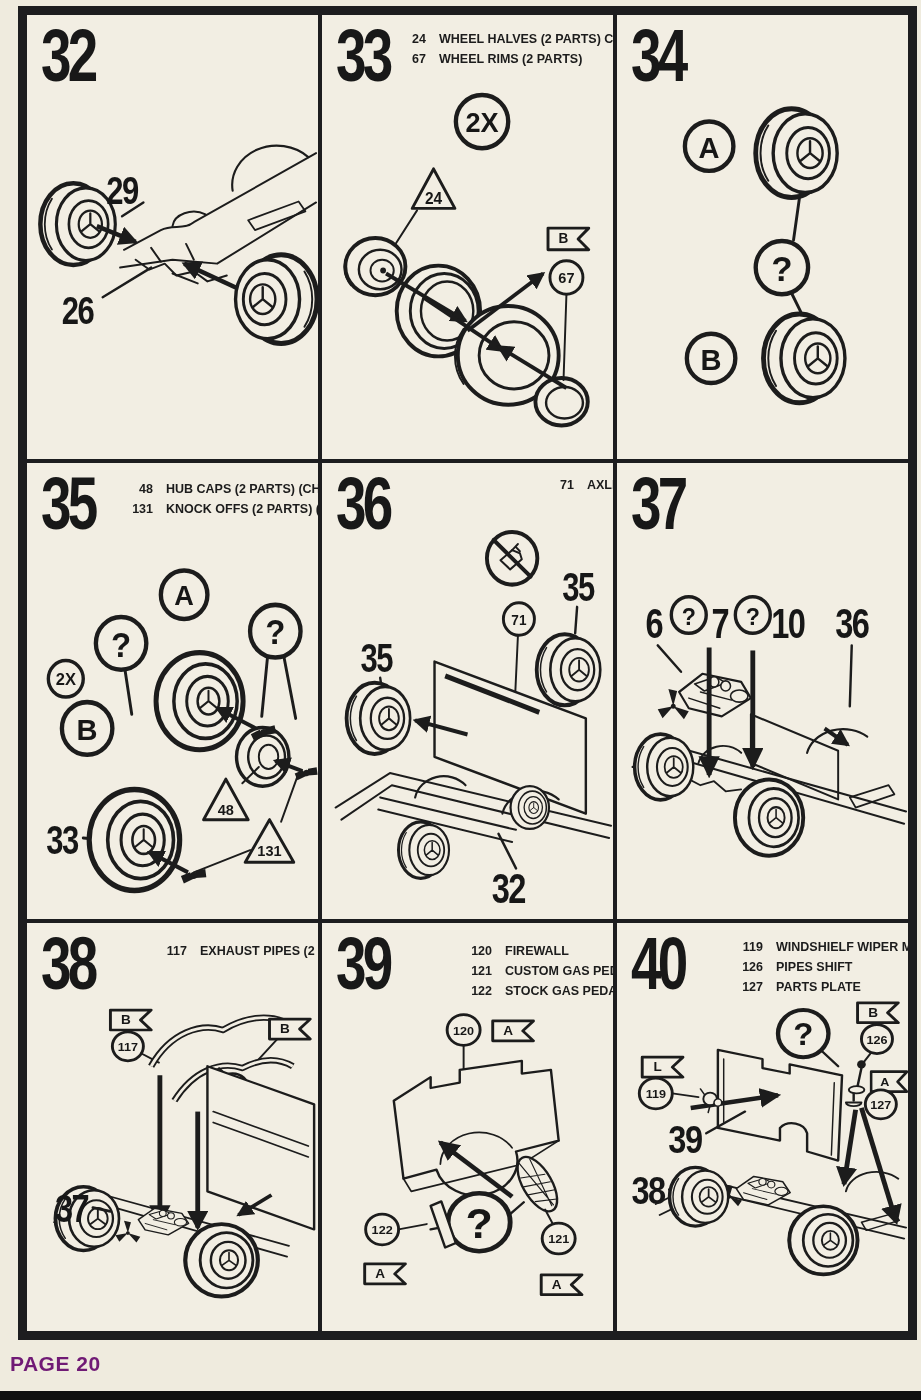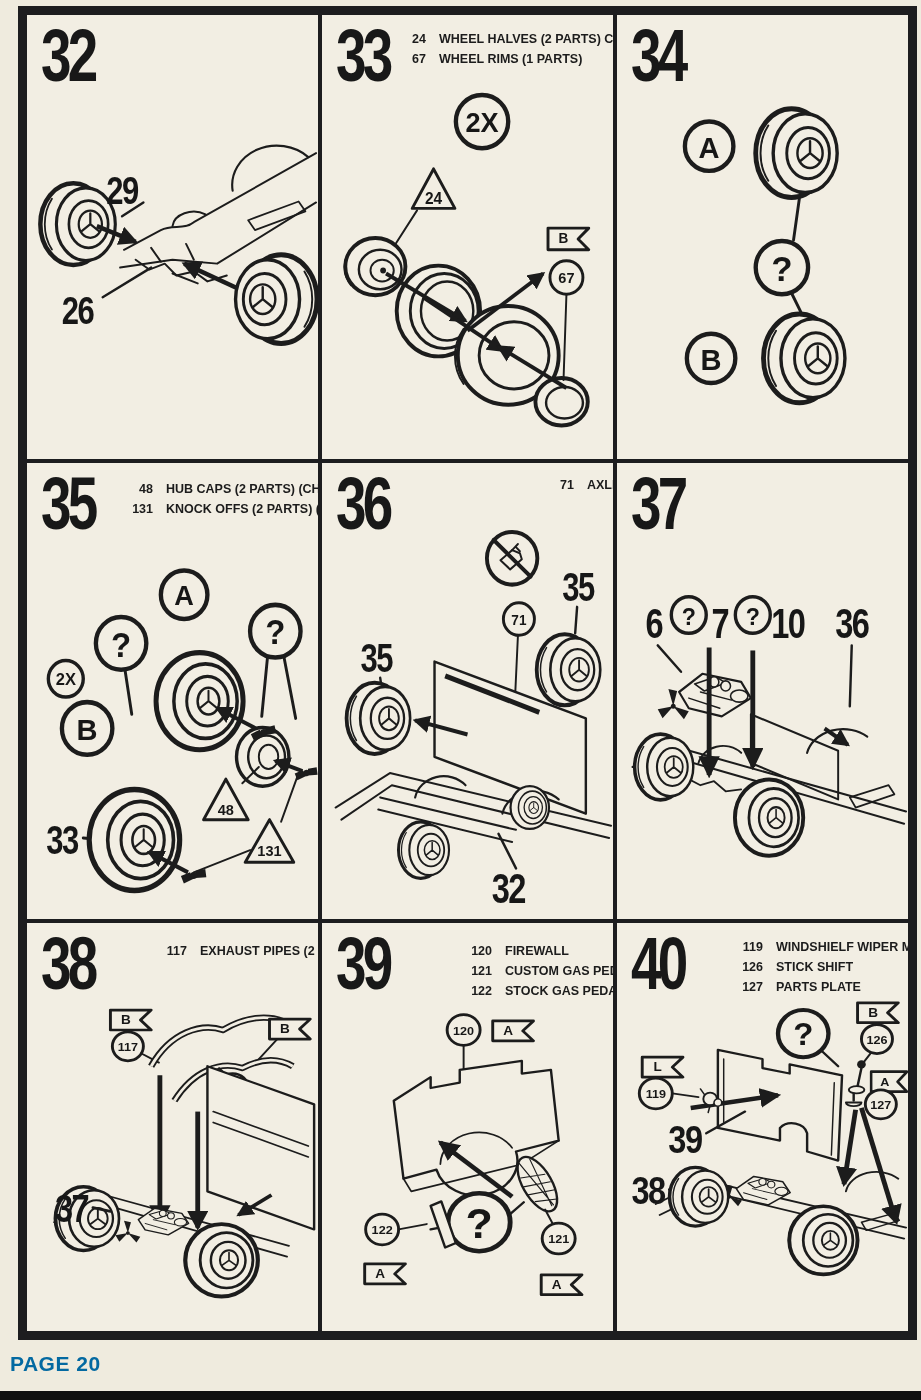--- a/index.html
+++ b/index.html
@@ -15,21 +15,21 @@
   .plist{position:absolute;font-size:12.5px;font-weight:bold;line-height:1.6;color:#1c1c1c;white-space:nowrap;}
   .prow{display:flex;}
   .pnum{width:30px;text-align:right;margin-right:13px;flex:none;}
   .art{position:absolute;inset:0;width:100%;height:100%;}
   .ln{stroke:#1c1c1c;fill:none;stroke-linecap:round;stroke-linejoin:round;}
   .ar{stroke:#1c1c1c;fill:none;stroke-linecap:butt;stroke-linejoin:round;}
   .f{fill:#f2eee3;}
   .mk{font-family:"Liberation Sans",sans-serif;font-weight:bold;fill:#171717;
       text-anchor:middle;dominant-baseline:central;}
   .big{letter-spacing:-2px;}
-  .footer{position:absolute;left:10px;top:1352px;font-size:21px;font-weight:bold;letter-spacing:.5px;color:#0369a1;}
+  .footer{position:absolute;left:10px;top:1352px;font-size:21px;font-weight:bold;letter-spacing:.5px;color:#701a75;}
   .bottombar{position:absolute;left:0;right:0;top:1391px;height:9px;background:#101010;}
 </style>
 </head>
 <body>
 
 <div class="sheet">
 
   <svg width="0" height="0" style="position:absolute" aria-hidden="true">
     <defs>
       <marker id="ah" viewBox="0 0 10 10" refX="8.5" refY="5" markerWidth="4.4" markerHeight="4.4" orient="auto-start-reverse">
@@ -105,21 +105,21 @@
 
       <section class="panel">
         <div class="stepnum">33</div>
         <div class="plist" style="left:74px;top:14px">
           <div class="prow">
             <span class="pnum">24</span>
             <span>WHEEL HALVES (2 PARTS) CHROME</span>
           </div>
           <div class="prow">
             <span class="pnum">67</span>
-            <span>WHEEL RIMS (1 PARTS)</span>
+            <span>WHEEL RIMS (2 PARTS)</span>
           </div>
         </div>
         <svg class="art" viewBox="0 0 300 450" preserveAspectRatio="none">
           <g>
             <circle cx="165" cy="108" r="27" class="f ln" stroke-width="4.5"></circle>
             <text class="mk" font-size="28" x="165" y="109">2X</text>
           </g>
           <g>
             <path d="M115,156 L93,196 H137 Z" class="f ln" stroke-width="3"></path>
             <text class="mk" font-size="16" x="115" y="186">24</text>
@@ -460,21 +460,21 @@
 
       <section class="panel">
         <div class="stepnum">40</div>
         <div class="plist" style="left:116px;top:14px">
           <div class="prow">
             <span class="pnum">119</span>
             <span>WINDSHIELF WIPER MOTOR</span>
           </div>
           <div class="prow">
             <span class="pnum">126</span>
-            <span>STICK SHIFT</span>
+            <span>PIPES SHIFT</span>
           </div>
           <div class="prow">
             <span class="pnum">127</span>
             <span>PARTS PLATE</span>
           </div>
         </div>
         <svg class="art" viewBox="0 0 300 450" preserveAspectRatio="none">
           <g transform="translate(248,88)">
             <use href="#flagshape" class="f ln" stroke-width="3"></use>
             <text class="mk" font-size="14" x="16" y="11">B</text>

